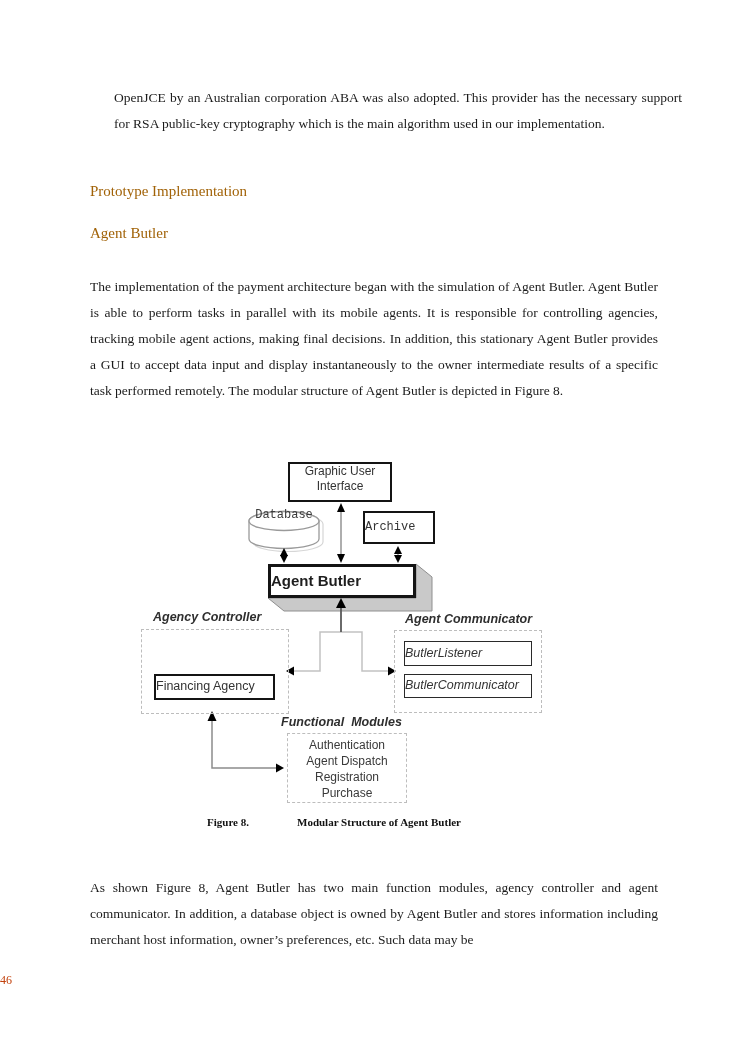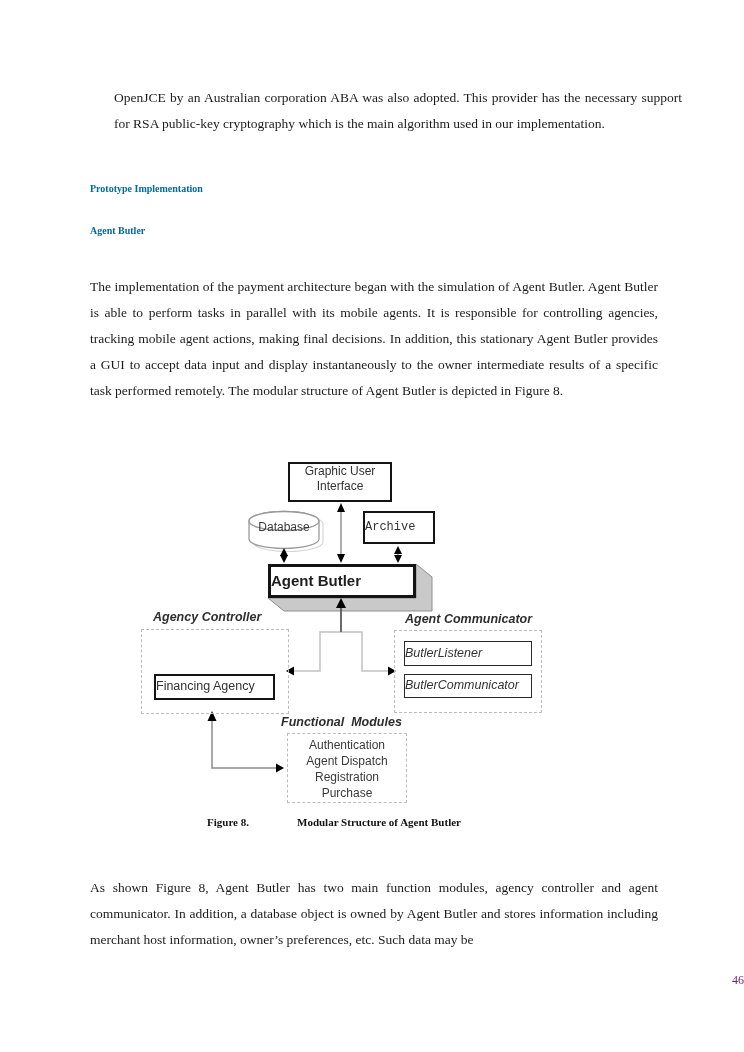--- a/index.html
+++ b/index.html
@@ -19,23 +19,23 @@
     width: 568px;
     font-size: 13.5px;
     line-height: 26px;
     text-align: justify;
     color: #1b1b1b;
   }
   .heading {
     position: absolute;
     left: 90px;
     width: 568px;
-    font-size: 10px;
-    font-weight: bold;
-    color: #0369a1;
+    font-size: 15px;
+    font-weight: normal;
+    color: #a16207;
   }
   .diagram-svg { position: absolute; left: 0; top: 0; }
   .node {
     position: absolute;
     display: flex;
     align-items: center;
     justify-content: flex-start;
     text-align: center;
     background: #ffffff;
     font-family: "Liberation Sans", sans-serif;
@@ -87,23 +87,23 @@
   .caption-label, .caption-title {
     position: absolute;
     font-size: 11px;
     font-weight: bold;
     color: #111;
   }
   .page-number {
     position: absolute;
     left: 0;
     width: 744px;
-    text-align: right;
+    text-align: left;
     font-size: 12px;
-    color: #701a75;
+    color: #c2410c;
   }
 </style>
 </head>
 <body>
 
 <div class="page">
 
   <div class="body-text" style="top:85px;margin-left:24px;">OpenJCE by an Australian corporation ABA was also adopted. This provider has the necessary support for RSA public-key cryptography which is the main algorithm used in our implementation.</div>
   <div class="heading" style="top:183px;">Prototype Implementation</div>
   <div class="heading" style="top:225px;">Agent Butler</div>
@@ -151,21 +151,21 @@
       <polygon points="212,711 207.5,721 216.5,721" fill="#000"></polygon>
       <polygon points="284,768 276,763.5 276,772.5" fill="#000"></polygon>
     </g>
   </svg>
 
   <div class="node border-med" style="left:288px; top:462px; width:104px; height:40px; flex-direction:column;">
     <span>Graphic User</span>
     <span>Interface</span>
   </div>
 
-  <div class="db-label" style="left:252px; top:520px; width:64px;">Database</div>
+  <div class="db-label" style="left:252px; top:508px; width:64px;font-family:Liberation Mono, monospace;">Database</div>
 
   <div class="node border-thick" style="left:363px; top:511px; width:72px; height:33px;">Archive</div>
 
   <div class="node butler" style="left:268px; top:564px; width:148px; height:34px;">Agent Butler</div>
 
   <div class="diagram-label" style="left:153px; top:610px;">Agency Controller</div>
   <div class="diagram-label" style="left:405px; top:612px;">Agent Communicator</div>
 
   <div class="dashed-group" style="left:141px; top:629px; width:148px; height:85px;"></div>
   <div class="dashed-group" style="left:394px; top:630px; width:148px; height:83px;"></div>

